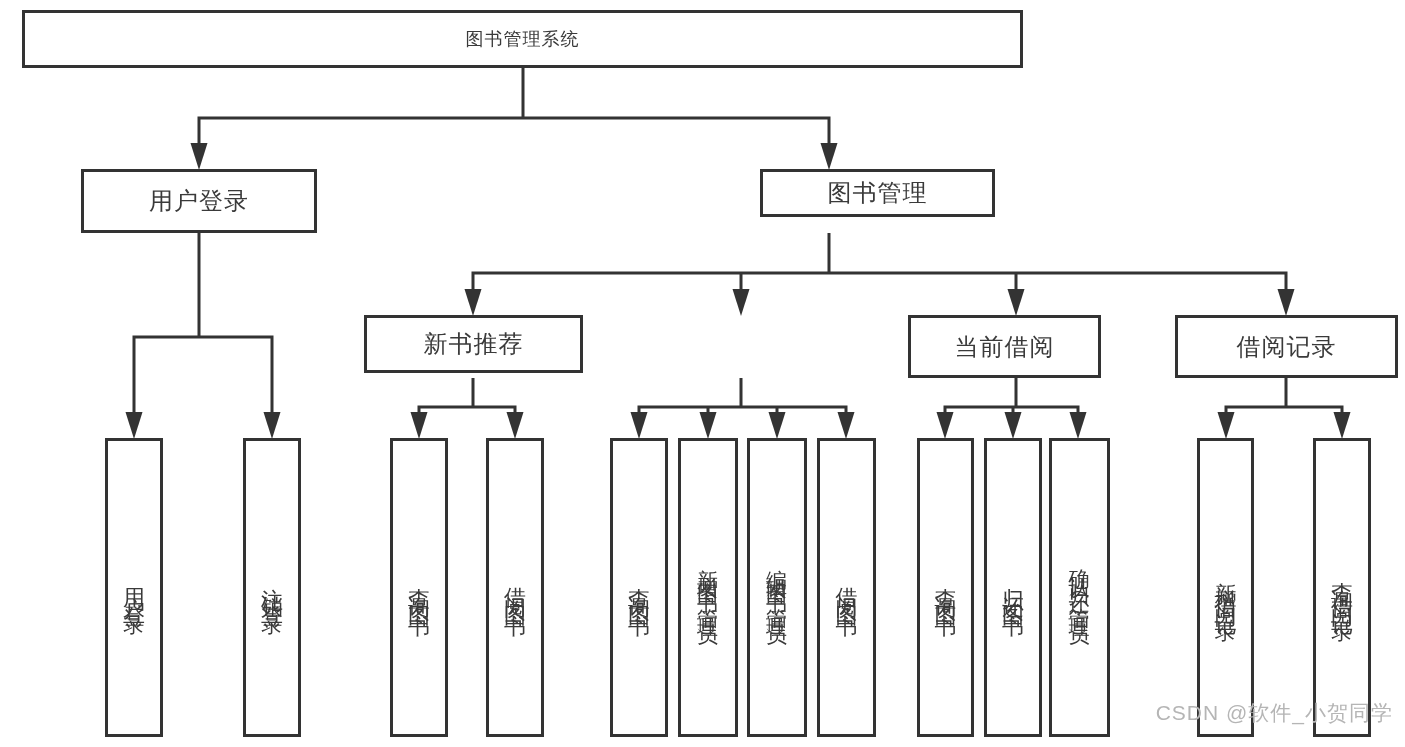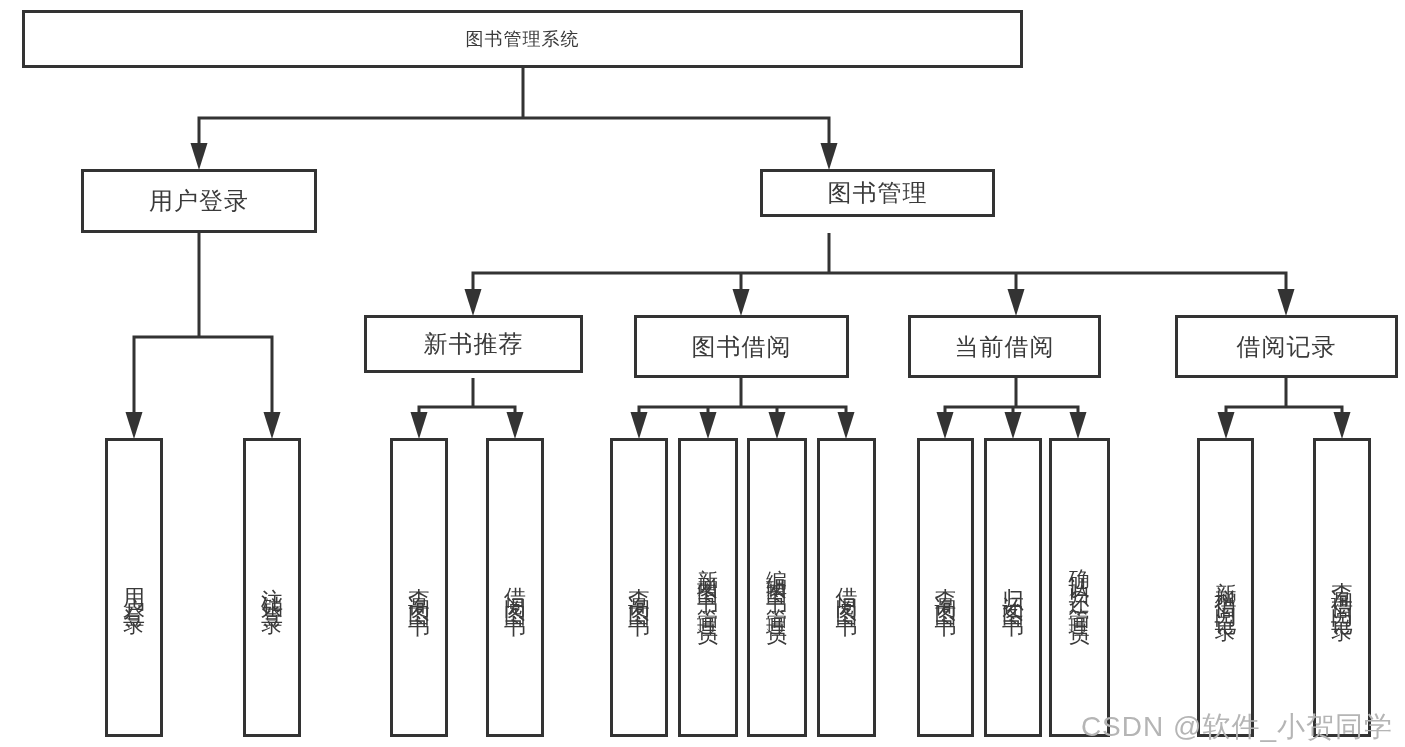--- a/index.html
+++ b/index.html
@@ -17,22 +17,22 @@
   }
   .h{font-size:24px;letter-spacing:1px;}
   .h.root{font-size:18px;letter-spacing:1px;}
   .v{
     writing-mode:vertical-lr;text-orientation:mixed;
     font-size:22px;letter-spacing:9px;
   }
   .v.long{font-size:21px;letter-spacing:8px;}
   .v.med{font-size:22px;letter-spacing:8px;}
   .watermark{
-    position:absolute;right:12px;bottom:1px;z-index:6;
-    font-size:28px;color:#b5b5b5;letter-spacing:1px;white-space:nowrap;
+    position:absolute;right:12px;bottom:20px;z-index:6;
+    font-size:21px;color:#b5b5b5;letter-spacing:1px;white-space:nowrap;
   }
 </style>
 </head>
 <body>
 
 <div id="stage" style="background: rgb(255, 255, 255);">
 
   <svg id="connectors" width="1405" height="747" viewBox="0 0 1405 747">
       <g>
         <path d="M523 68 V118 M197.5 118 H830.5 M199 118 V151 M829 118 V151" fill="none" stroke="#333333" stroke-width="3"></path>
@@ -75,21 +75,20 @@
         <polygon points="1333.5,412 1350.5,412 1342,439" fill="#333333"></polygon>
       </g>
     </svg>
 
   <div class="box h root" style="left: 22px; top: 10px; width: 1001px; height: 58px; border-color: rgb(51, 51, 51); color: rgb(58, 58, 58);">图书管理系统</div>
 
   <div class="box h" style="left: 81px; top: 169px; width: 236px; height: 64px; border-color: rgb(51, 51, 51); color: rgb(58, 58, 58);">用户登录</div>
   <div class="box h" style="left: 712px; top: 169px; width: 235px; height: 48px; border-color: rgb(51, 51, 51); color: rgb(58, 58, 58); margin-left: 48px;">图书管理</div>
 
   <div class="box h" style="left: 364px; top: 315px; width: 219px; height: 58px; border-color: rgb(51, 51, 51); color: rgb(58, 58, 58);">新书推荐</div>
-  <div class="box h" style="left: 634px; top: 315px; width: 215px; height: 63px; border-color: rgb(51, 51, 51); color: rgb(58, 58, 58);">图书借阅</div>
   <div class="box h" style="left: 908px; top: 315px; width: 193px; height: 63px; border-color: rgb(51, 51, 51); color: rgb(58, 58, 58);">当前借阅</div>
   <div class="box h" style="left: 1175px; top: 315px; width: 223px; height: 63px; border-color: rgb(51, 51, 51); color: rgb(58, 58, 58);">借阅记录</div>
 
   <div class="box v" style="left: 105px; top: 438px; width: 58px; height: 299px; border-color: rgb(51, 51, 51); color: rgb(58, 58, 58);">用户登录</div>
   <div class="box v" style="left: 243px; top: 438px; width: 58px; height: 299px; border-color: rgb(51, 51, 51); color: rgb(58, 58, 58);">注销登录</div>
 
   <div class="box v" style="left: 390px; top: 438px; width: 58px; height: 299px; border-color: rgb(51, 51, 51); color: rgb(58, 58, 58);">查询图书</div>
   <div class="box v" style="left: 486px; top: 438px; width: 58px; height: 299px; border-color: rgb(51, 51, 51); color: rgb(58, 58, 58);">借阅图书</div>
 
   <div class="box v" style="left: 610px; top: 438px; width: 58px; height: 299px; border-color: rgb(51, 51, 51); color: rgb(58, 58, 58);">查询图书</div>

